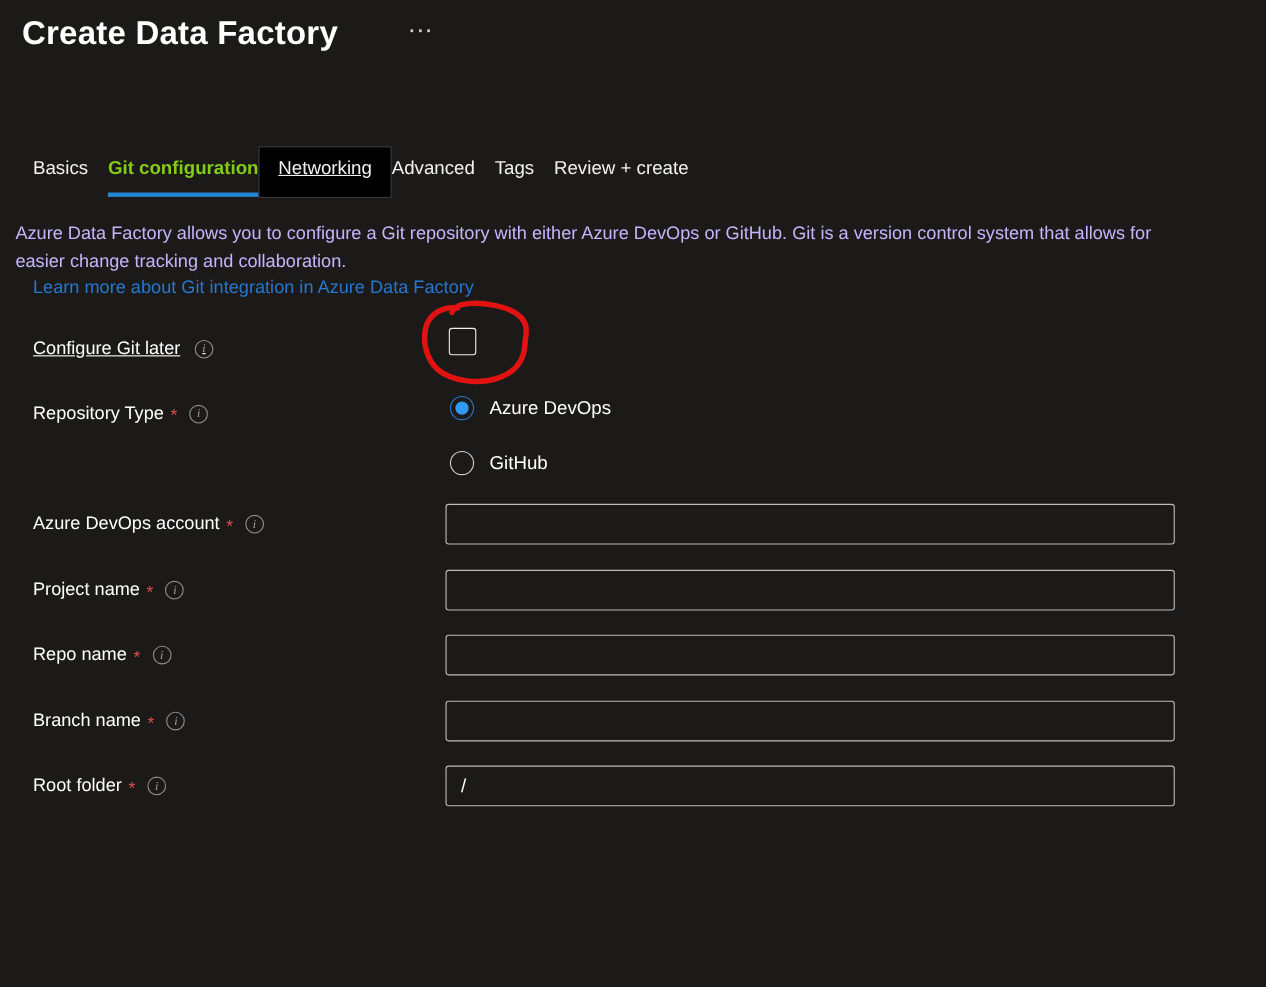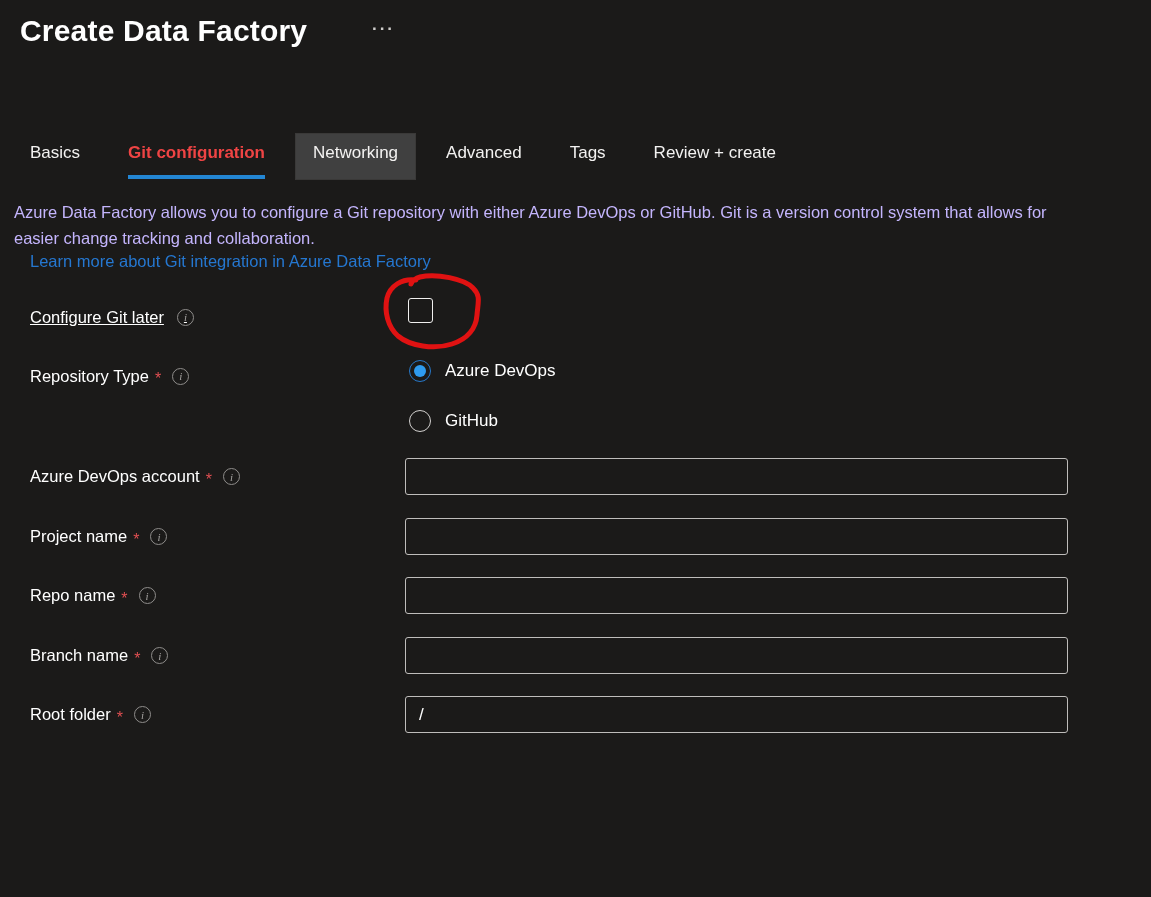--- a/index.html
+++ b/index.html
@@ -4,24 +4,24 @@
 <style>
   html,body{margin:0;padding:0;background:#1b1a19;}
   .screen{
     position:relative;width:1147px;height:897px;background:#1b1a19;overflow:hidden;
     font-family:"Liberation Sans",sans-serif;color:#ffffff;
   }
   
   .title{position:absolute;left:20px;top:14px;font-size:30px;font-weight:700;letter-spacing:.2px;color:#fff;margin:0;}
   .more-btn{position:absolute;left:372px;top:20px;color:#cfcdcb;font-size:17px;font-weight:700;letter-spacing:2px;cursor:pointer;line-height:1;}
   
-  .tabs{position:absolute;left:30px;top:134px;display:flex;gap:48px;align-items:flex-end;}
+  .tabs{position:absolute;left:30px;top:134px;display:flex;gap:18px;align-items:flex-end;}
   .tab{font-size:17px;color:#f3f2f1;padding:9px 0 12px;border-bottom:4px solid transparent;cursor:pointer;white-space:nowrap;}
-  .tab.selected{font-weight:700;color:#ef4444;border-bottom:4px solid #2386d3;}
-  .tab.highlighted{background:#404040;box-shadow:0 0 0 1px #3a3938;padding-left:17px;padding-right:17px;margin:0 -17px;}
+  .tab.selected{font-weight:700;color:#84cc16;border-bottom:4px solid #2386d3;}
+  .tab.highlighted{background:#000000;box-shadow:0 0 0 1px #3a3938;padding-left:17px;padding-right:17px;margin:0 -17px;text-decoration:underline;}
   
   .desc{position:absolute;left:14px;top:199px;width:1050px;font-size:16.5px;line-height:26px;color:#c4b5fd;margin:0;}
   .learn-link{position:absolute;left:30px;top:252px;font-size:16.5px;color:#2577d0;text-decoration:none;cursor:pointer;}
   
   .flabel{position:absolute;left:30px;display:flex;align-items:center;font-size:16.5px;color:#fff;}
   .req{color:#e04f52;font-size:16px;margin-left:6px;transform:translateY(3px);}
   .info{margin-left:11px;width:17px;height:17px;box-sizing:border-box;border:1px solid #8f8d8b;border-radius:50%;
         display:inline-flex;align-items:center;justify-content:center;color:#a5a3a1;font-size:11px;
         font-family:"Liberation Serif",serif;font-style:italic;cursor:pointer;flex:0 0 auto;}
   

